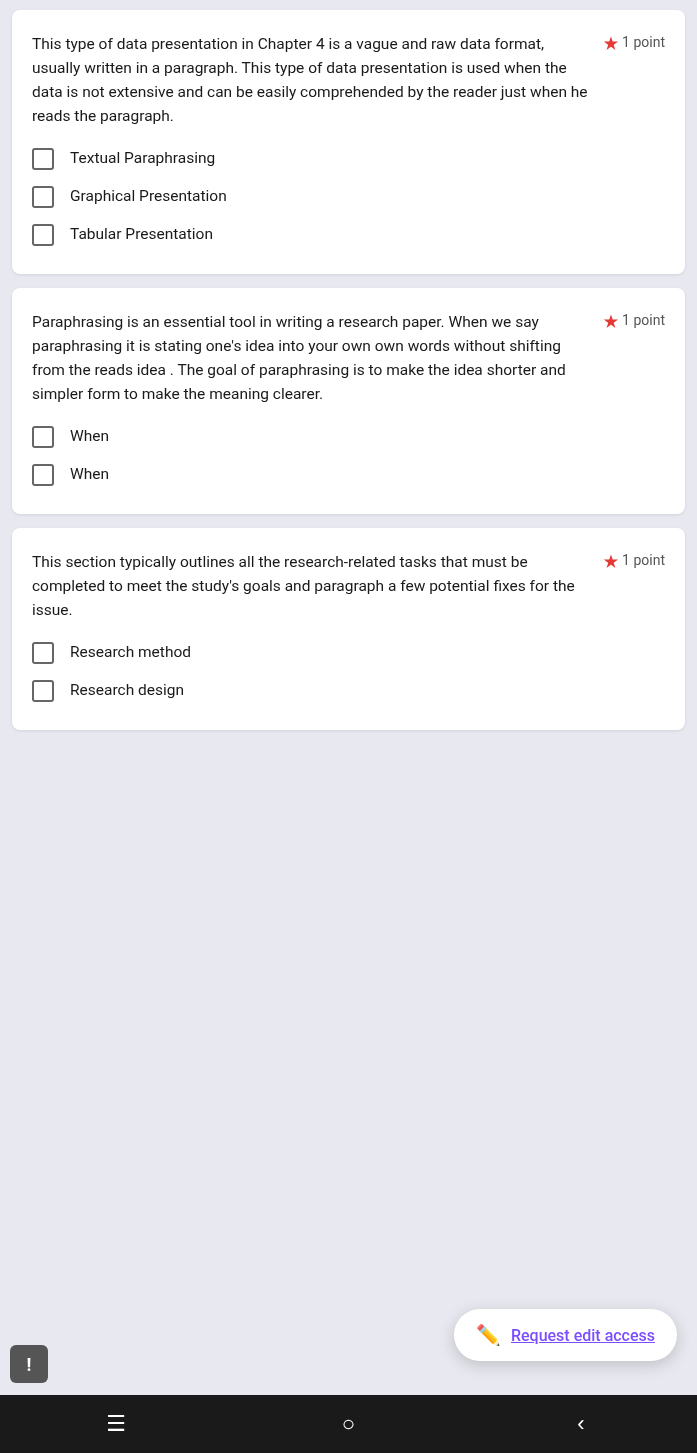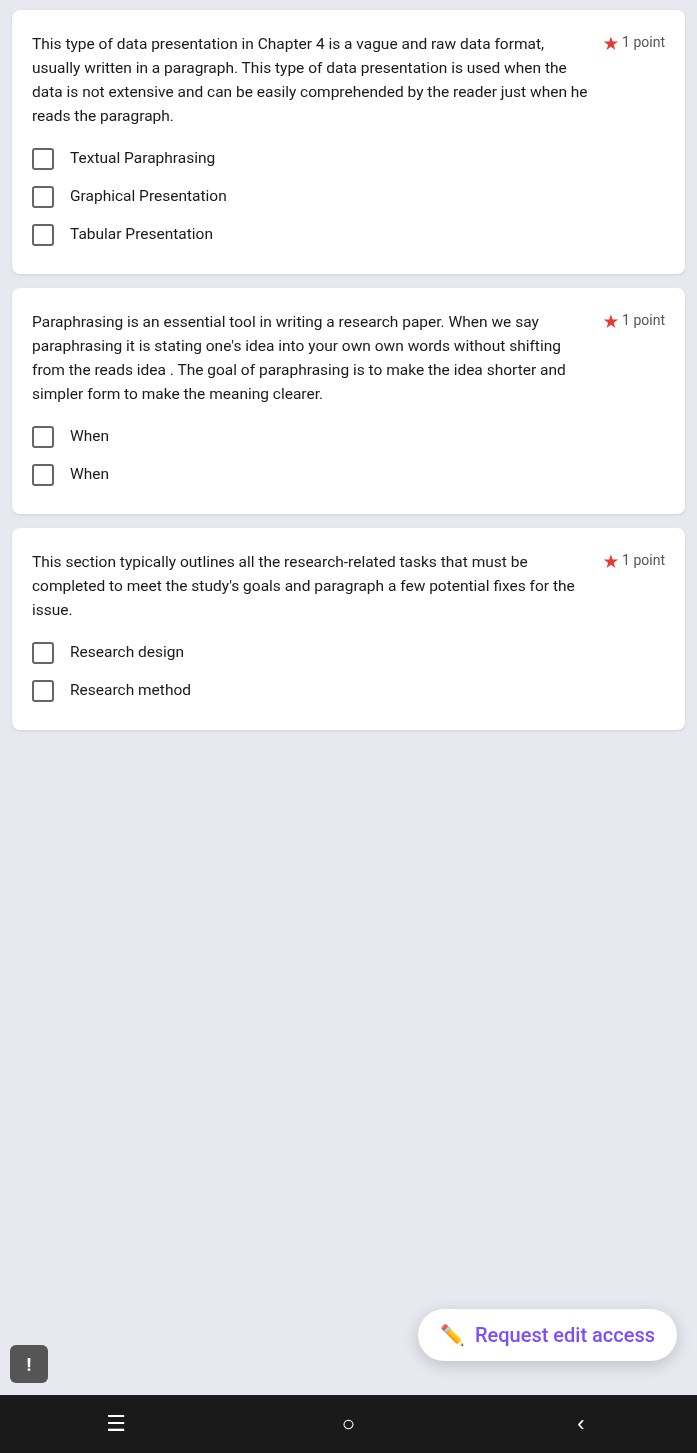--- a/index.html
+++ b/index.html
@@ -159,23 +159,24 @@
       cursor: pointer;
       z-index: 200;
     }
 
     .edit-icon {
       font-size: 20px;
       color: #7c4dff;
     }
 
     .request-edit-text {
-      font-size: 20px;
+      font-size: 16px;
       color: #7c4dff;
       font-weight: 500;
+      text-decoration: underline;
     }
   </style>
 </head>
 <body>
 
 <div class="page-container">
 <div class="question-card">
       <div class="question-header">
         <div class="question-text">This type of data presentation in Chapter 4 is a vague and raw data format, usually written in a paragraph. This type of data presentation is used when the data is not extensive and can be easily comprehended by the reader just when he reads the paragraph.</div>
         <div class="question-meta">
@@ -221,25 +222,25 @@
       <div class="question-header">
         <div class="question-text">This section typically outlines all the research-related tasks that must be completed to meet the study's goals and paragraph a few potential fixes for the issue.</div>
         <div class="question-meta">
           <span class="required-star">★</span>
           <span class="points-label">1 point</span>
         </div>
       </div>
       <div class="options-list">
         <div class="option-item">
           <div class="checkbox"></div>
+          <span class="option-label">Research method</span>
+        </div>
+        <div class="option-item">
+          <div class="checkbox"></div>
           <span class="option-label">Research design</span>
-        </div>
-        <div class="option-item">
-          <div class="checkbox"></div>
-          <span class="option-label">Research method</span>
         </div>
       </div>
     </div>
   </div>
 
 <div class="request-edit-popup">
   <span class="edit-icon">✏️</span>
   <span class="request-edit-text">Request edit access</span>
 </div>
 

